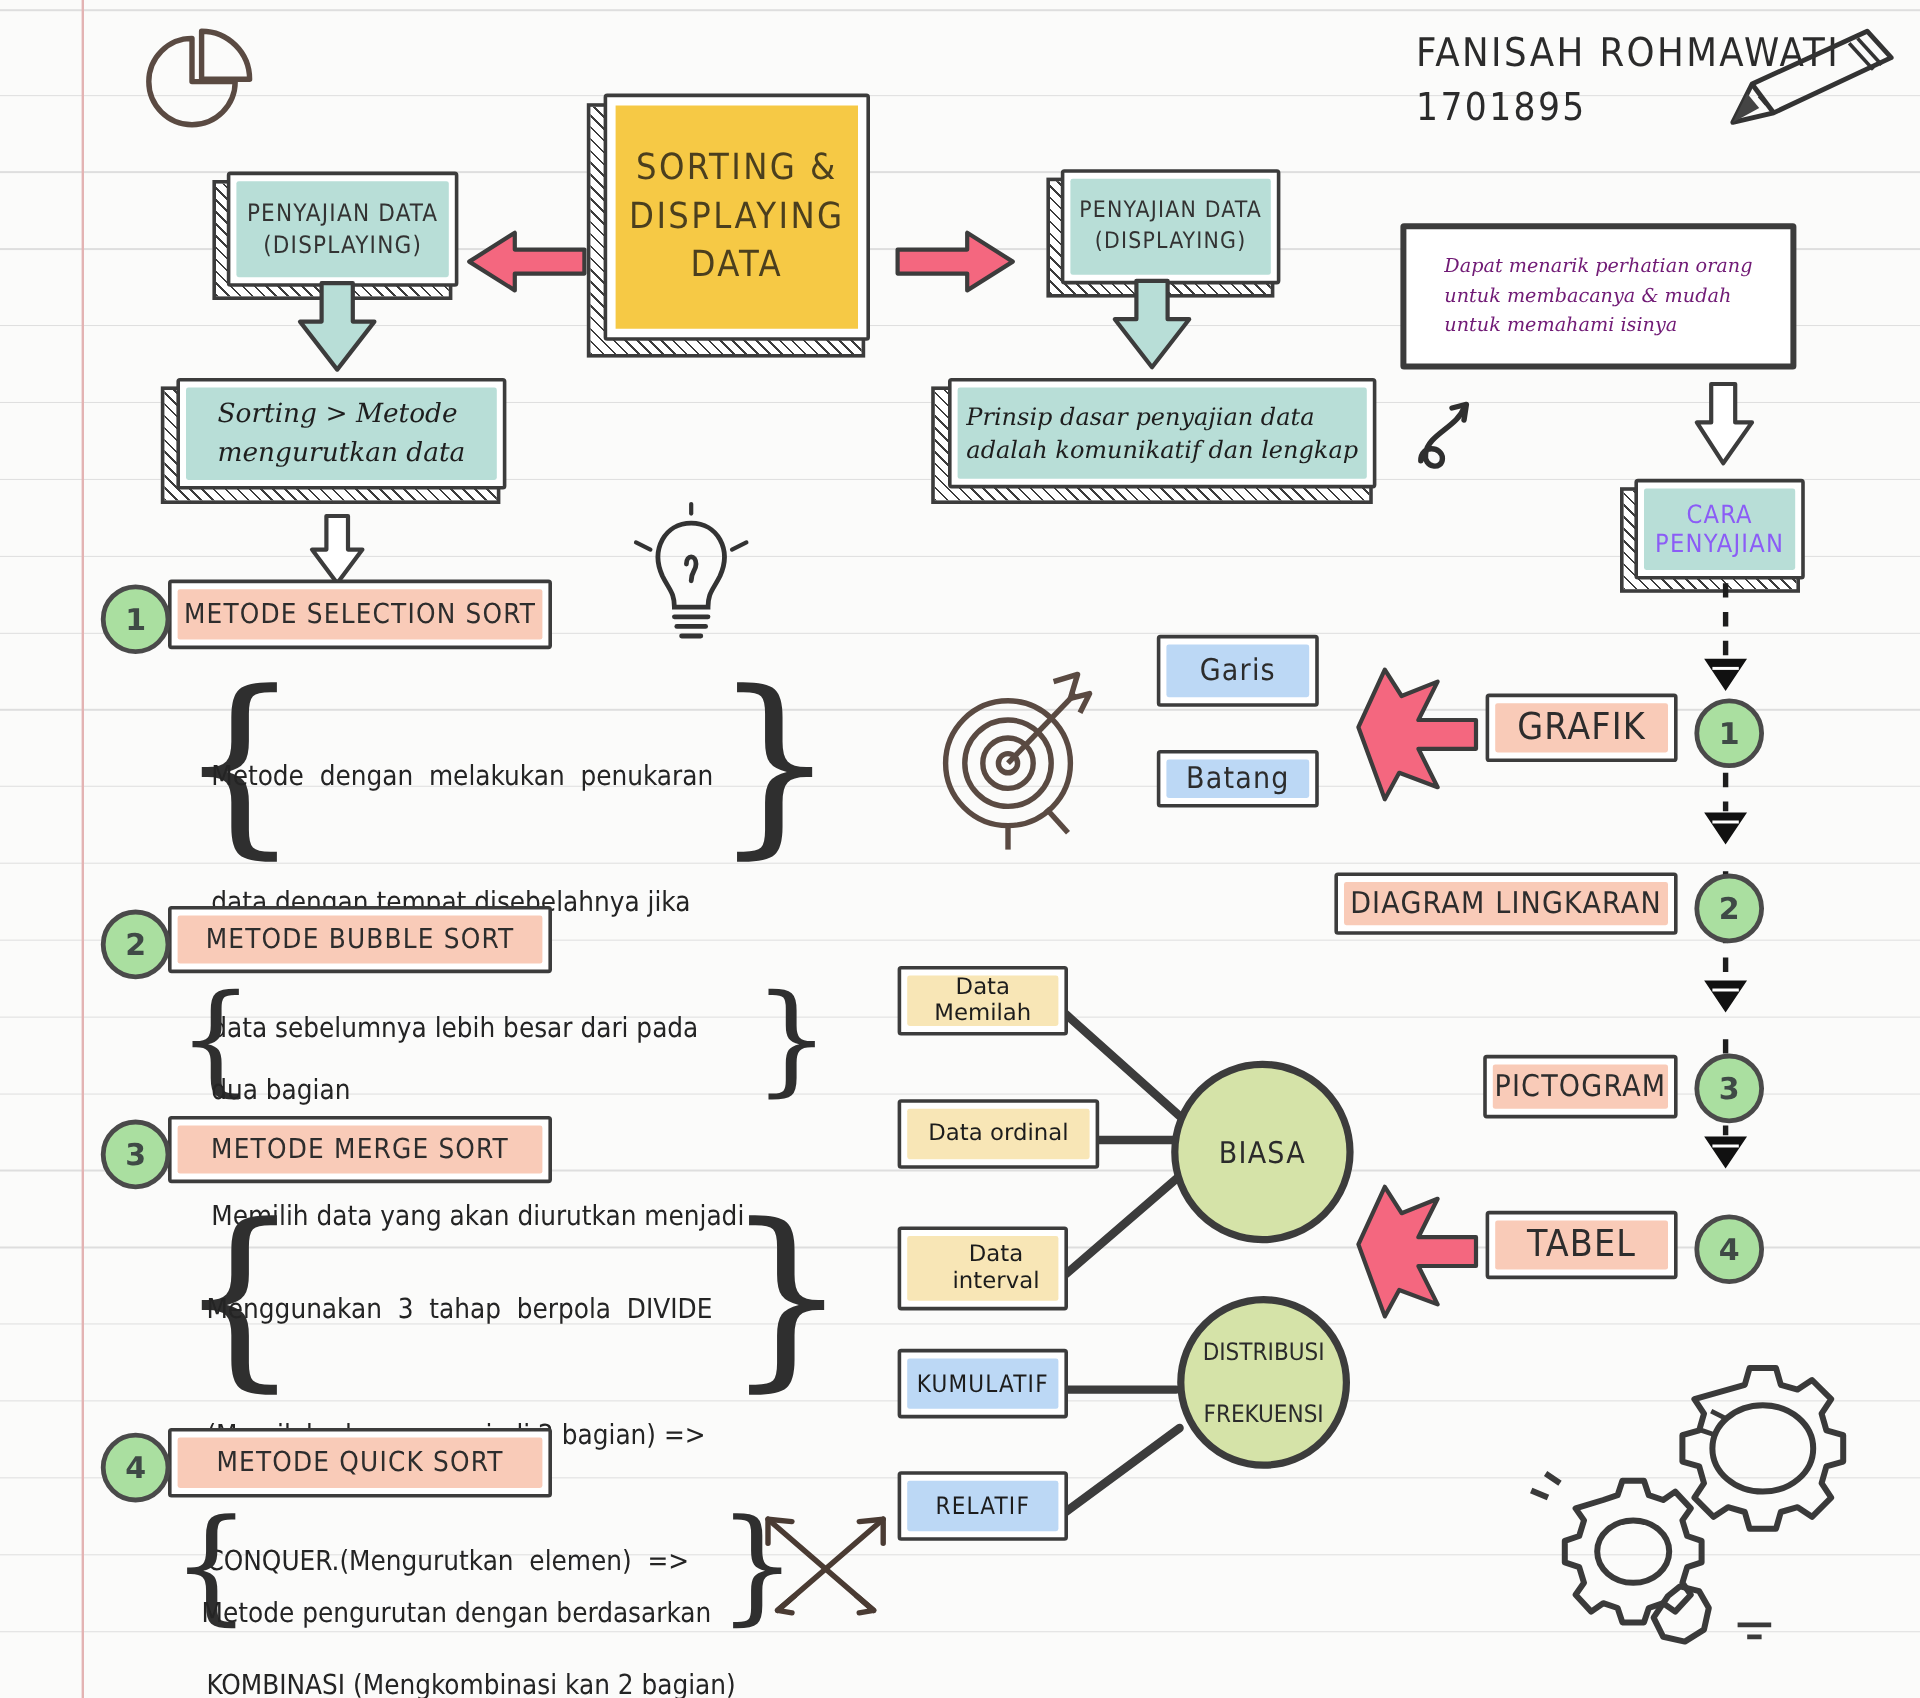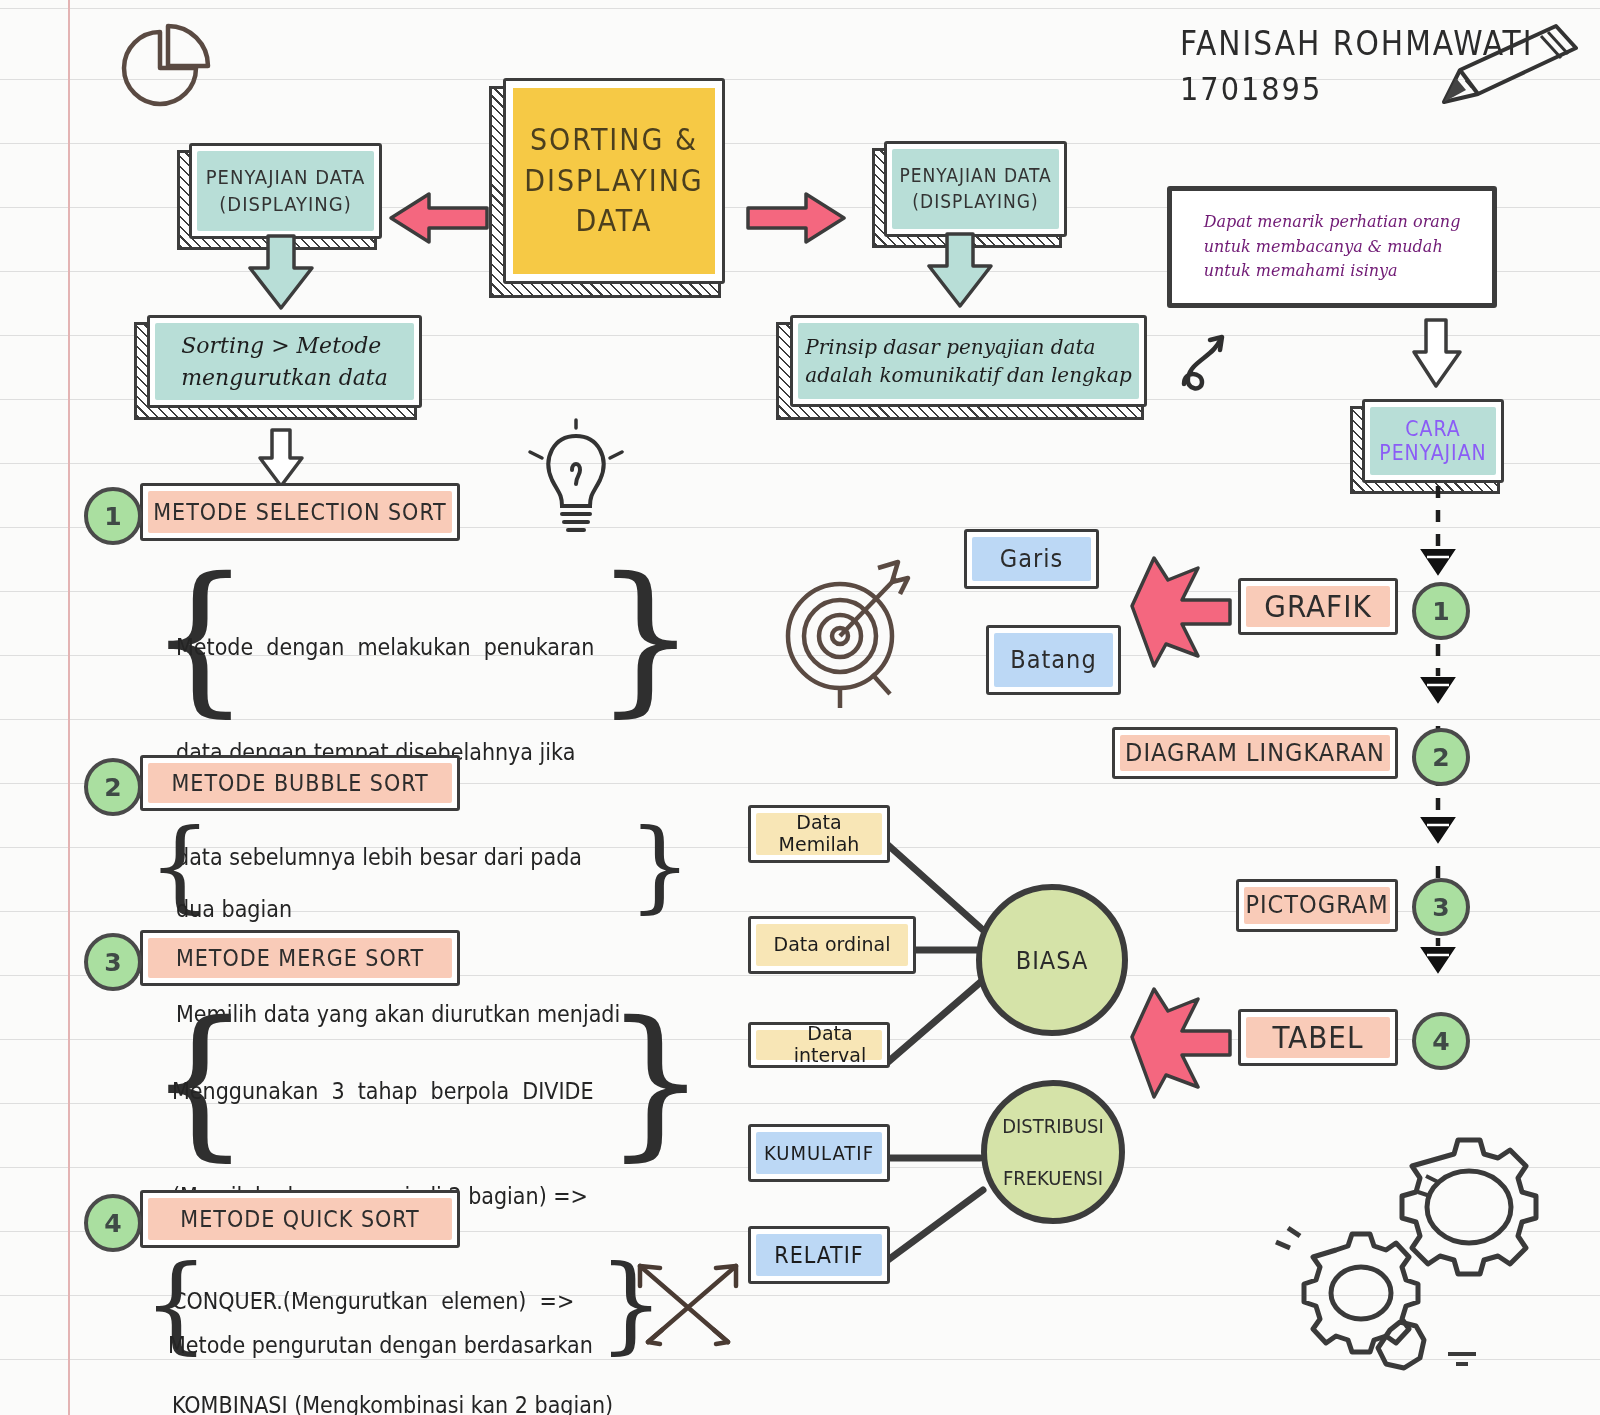--- a/index.html
+++ b/index.html
@@ -307,21 +307,21 @@
       <path d="M110 18 L130 12 L124 32 L140 28 L132 44" stroke-linejoin="round"></path>
       <path d="M72 138 L72 158"></path>
       <path d="M104 124 L122 144"></path>
     </g>
   </svg>
 
   <div class="sk" style="left:964px;top:529px;width:135px;height:60px;">
     <div class="fill" style="background:#bcd8f5;"></div>
     <div class="txt caps" style="font-size:25px;color:#2c2c2c;">Garis</div>
   </div>
-  <div class="sk" style="left:964px;top:625px;width:135px;height:70px;margin-left:22px;">
+  <div class="sk" style="left:964px;top:625px;width:135px;height:48px;">
     <div class="fill" style="background:#bcd8f5;"></div>
     <div class="txt caps" style="font-size:25px;color:#2c2c2c;">Batang</div>
   </div>
 
   <svg style="left:1104px;top:552px;" width="135" height="120" viewBox="0 0 135 120">
     <path d="M126 48 L126 72 L78 72 L94 104 L62 92 L50 114 L28 54 L50 6 L64 28 L94 16 L78 48 Z" fill="#f4677f" stroke="#3c3c3c" stroke-width="3.5" stroke-linejoin="round"></path>
   </svg>
 
   <div class="sk" style="left:1238px;top:578px;width:160px;height:57px;">
     <div class="fill" style="background:#f9cbb8;"></div>
@@ -385,32 +385,32 @@
   </div>
 
   <div class="sk" style="left:748px;top:805px;width:142px;height:58px;">
     <div class="fill" style="background:#f8e6b6;"></div>
     <div class="txt" style="font-size:19px;color:#1c1c1c;font-family:'DejaVu Sans',sans-serif;">Data Memilah</div>
   </div>
   <div class="sk" style="left:748px;top:916px;width:168px;height:58px;">
     <div class="fill" style="background:#f8e6b6;"></div>
     <div class="txt" style="font-size:19px;color:#1c1c1c;font-family:'DejaVu Sans',sans-serif;">Data ordinal</div>
   </div>
-  <div class="sk" style="left:748px;top:1022px;width:142px;height:46px;padding-left:22px;">
+  <div class="sk" style="left:748px;top:1022px;width:142px;height:70px;padding-left:22px;">
     <div class="fill" style="background:#f8e6b6;"></div>
     <div class="txt" style="font-size:19px;color:#1c1c1c;font-family:'DejaVu Sans',sans-serif;">Data interval</div>
   </div>
 
   <div class="sk" style="left:748px;top:1124px;width:142px;height:58px;">
     <div class="fill" style="background:#bcd8f5;"></div>
     <div class="txt caps" style="font-size:20px;color:#1c1c1c;letter-spacing:1px;">KUMULATIF</div>
   </div>
   <div class="sk" style="left:748px;top:1226px;width:142px;height:58px;">
     <div class="fill" style="background:#bcd8f5;"></div>
-    <div class="txt caps" style="font-size:23px;color:#1c1c1c;letter-spacing:1px;">RELATIF</div>
+    <div class="txt caps" style="font-size:20px;color:#1c1c1c;letter-spacing:1px;">RELATIF</div>
   </div>
 
   <svg style="left:1240px;top:1130px;" width="300" height="250" viewBox="0 0 300 250">
     <g fill="none" stroke="#3a3a3a" stroke-width="5" stroke-linejoin="round">
       <path d="M200 28 L214 24 L218 10 L240 10 L244 24 L258 28 L270 20 L286 36 L278 48 L282 62 L296 66 L296 88 L282 92 L278 106 L286 118 L270 134 L258 126 L244 130 L240 144 L218 144 L214 130 L200 126 L188 134 L172 118 L180 106 L176 92 L162 88 L162 66 L176 62 L180 48 L172 36 Z"></path>
       <ellipse cx="229" cy="77" rx="42" ry="36"></ellipse>
       <path d="M96 120 L108 116 L112 104 L130 104 L134 116 L146 120 L156 113 L169 127 L162 137 L166 150 L178 154 L178 172 L166 176 L162 189 L169 199 L156 213 L146 206 L134 210 L130 222 L112 222 L108 210 L96 206 L86 213 L73 199 L80 189 L76 176 L64 172 L64 154 L76 150 L80 137 L73 127 Z"></path>
       <ellipse cx="121" cy="163" rx="30" ry="26"></ellipse>
       <path d="M150 200 L160 192 L176 196 L184 210 L180 228 L164 238 L146 234 L138 218 Z"></path>
       <path d="M48 98 L60 106 M36 112 L50 118"></path>

